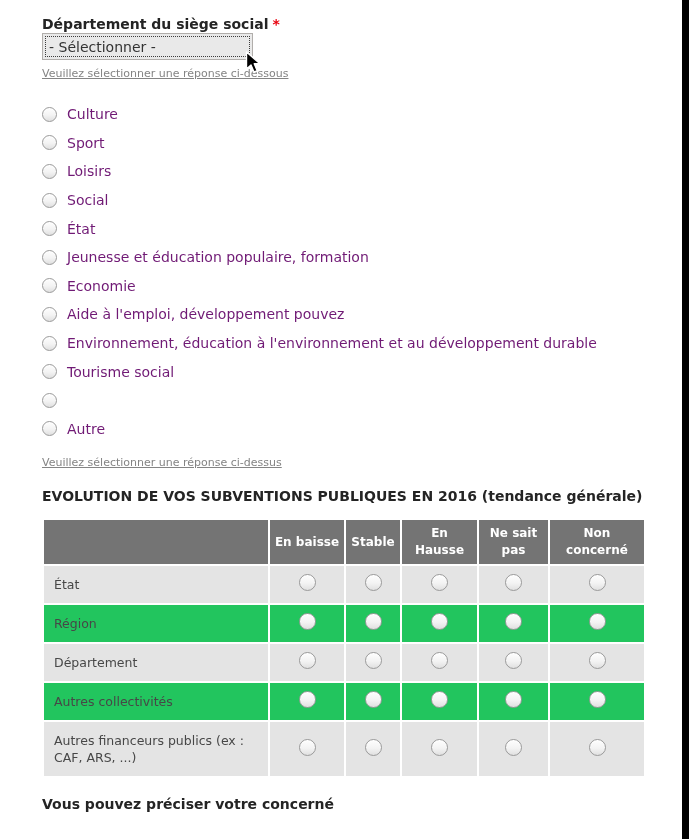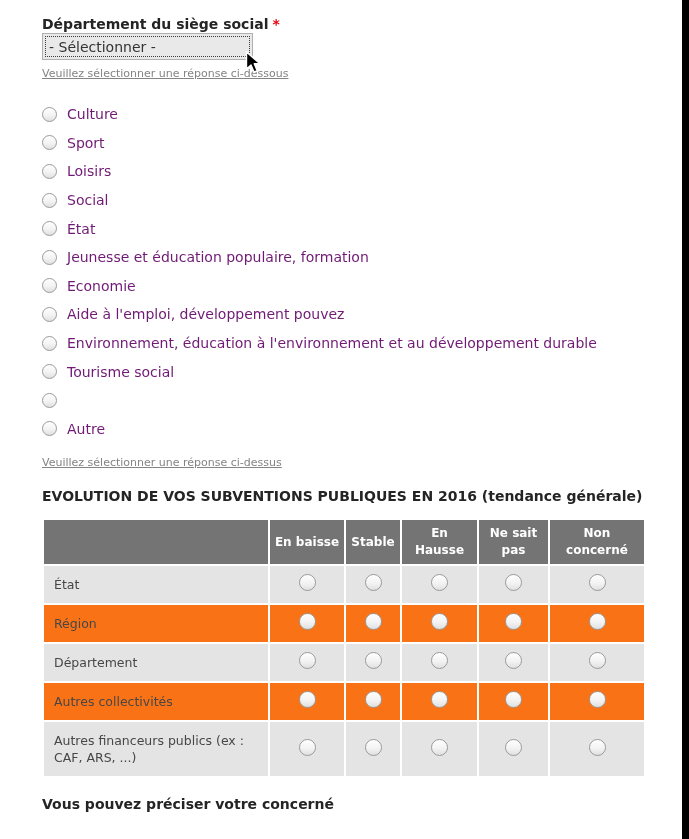--- a/index.html
+++ b/index.html
@@ -117,21 +117,21 @@
     color: #474747;
     padding: 5px 10px;
     vertical-align: middle;
     line-height: 17px;
   }
   table.matrix tbody td {
     text-align: center;
     vertical-align: middle;
   }
   table.matrix tbody tr.odd th, table.matrix tbody tr.odd td { background: #e4e4e4; }
-  table.matrix tbody tr.even th, table.matrix tbody tr.even td { background: #f97316; margin-left: 8px; }
+  table.matrix tbody tr.even th, table.matrix tbody tr.even td { background: #22c55e; margin-left: 8px; }
   table.matrix tbody tr td, table.matrix tbody tr th { height: 27px; }
   table.matrix tbody tr.tall td, table.matrix tbody tr.tall th { height: 44px; }
   .radio.big {
     width: 15px;
     height: 15px;
   }
   
   .q4 { margin-top: 18px; }
   
   .cursor {

